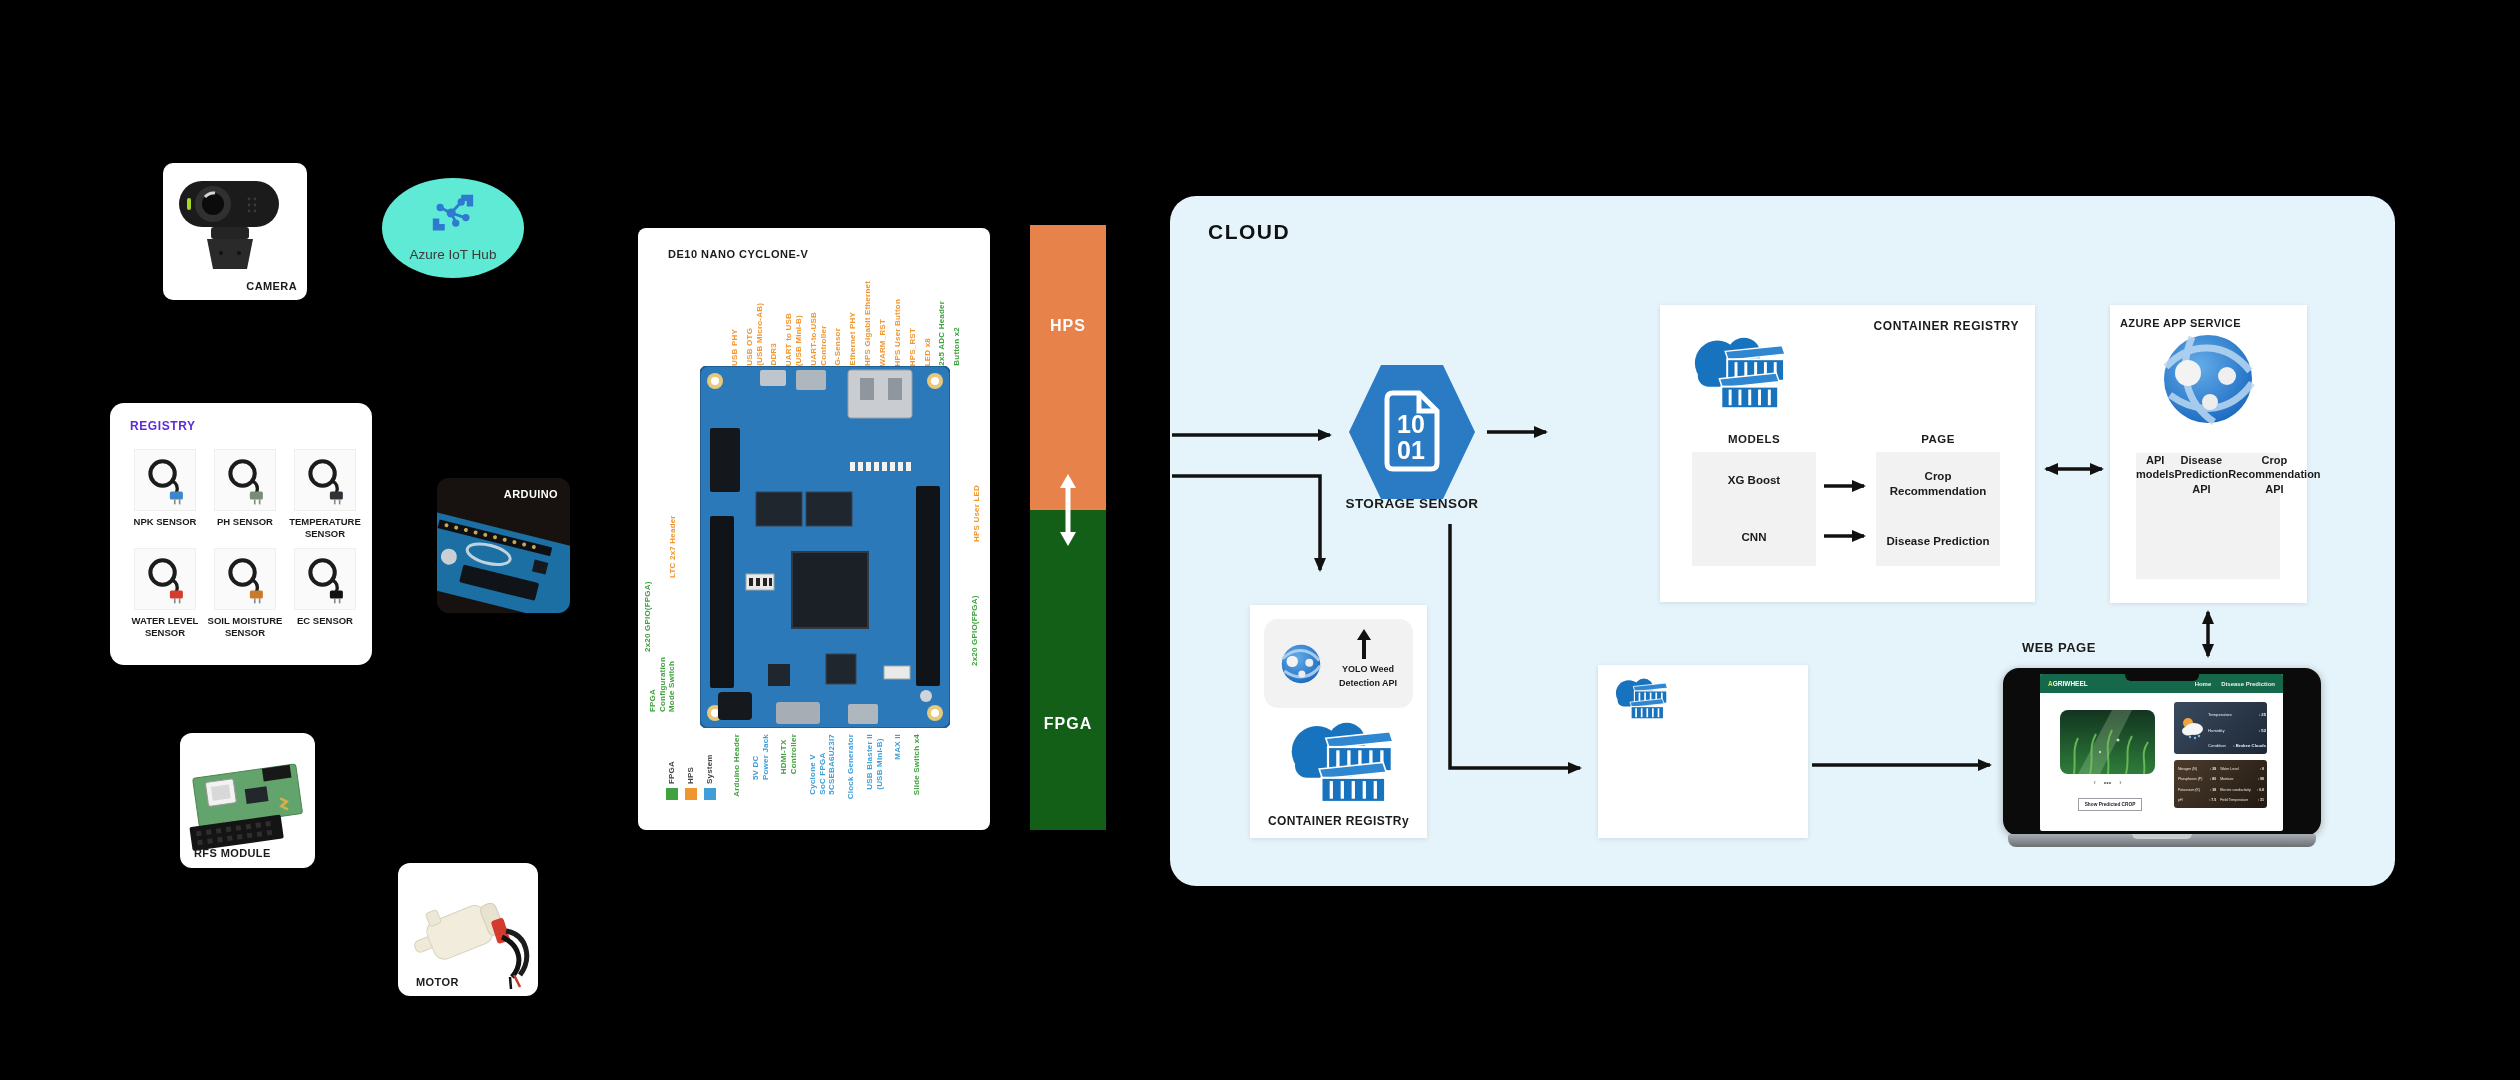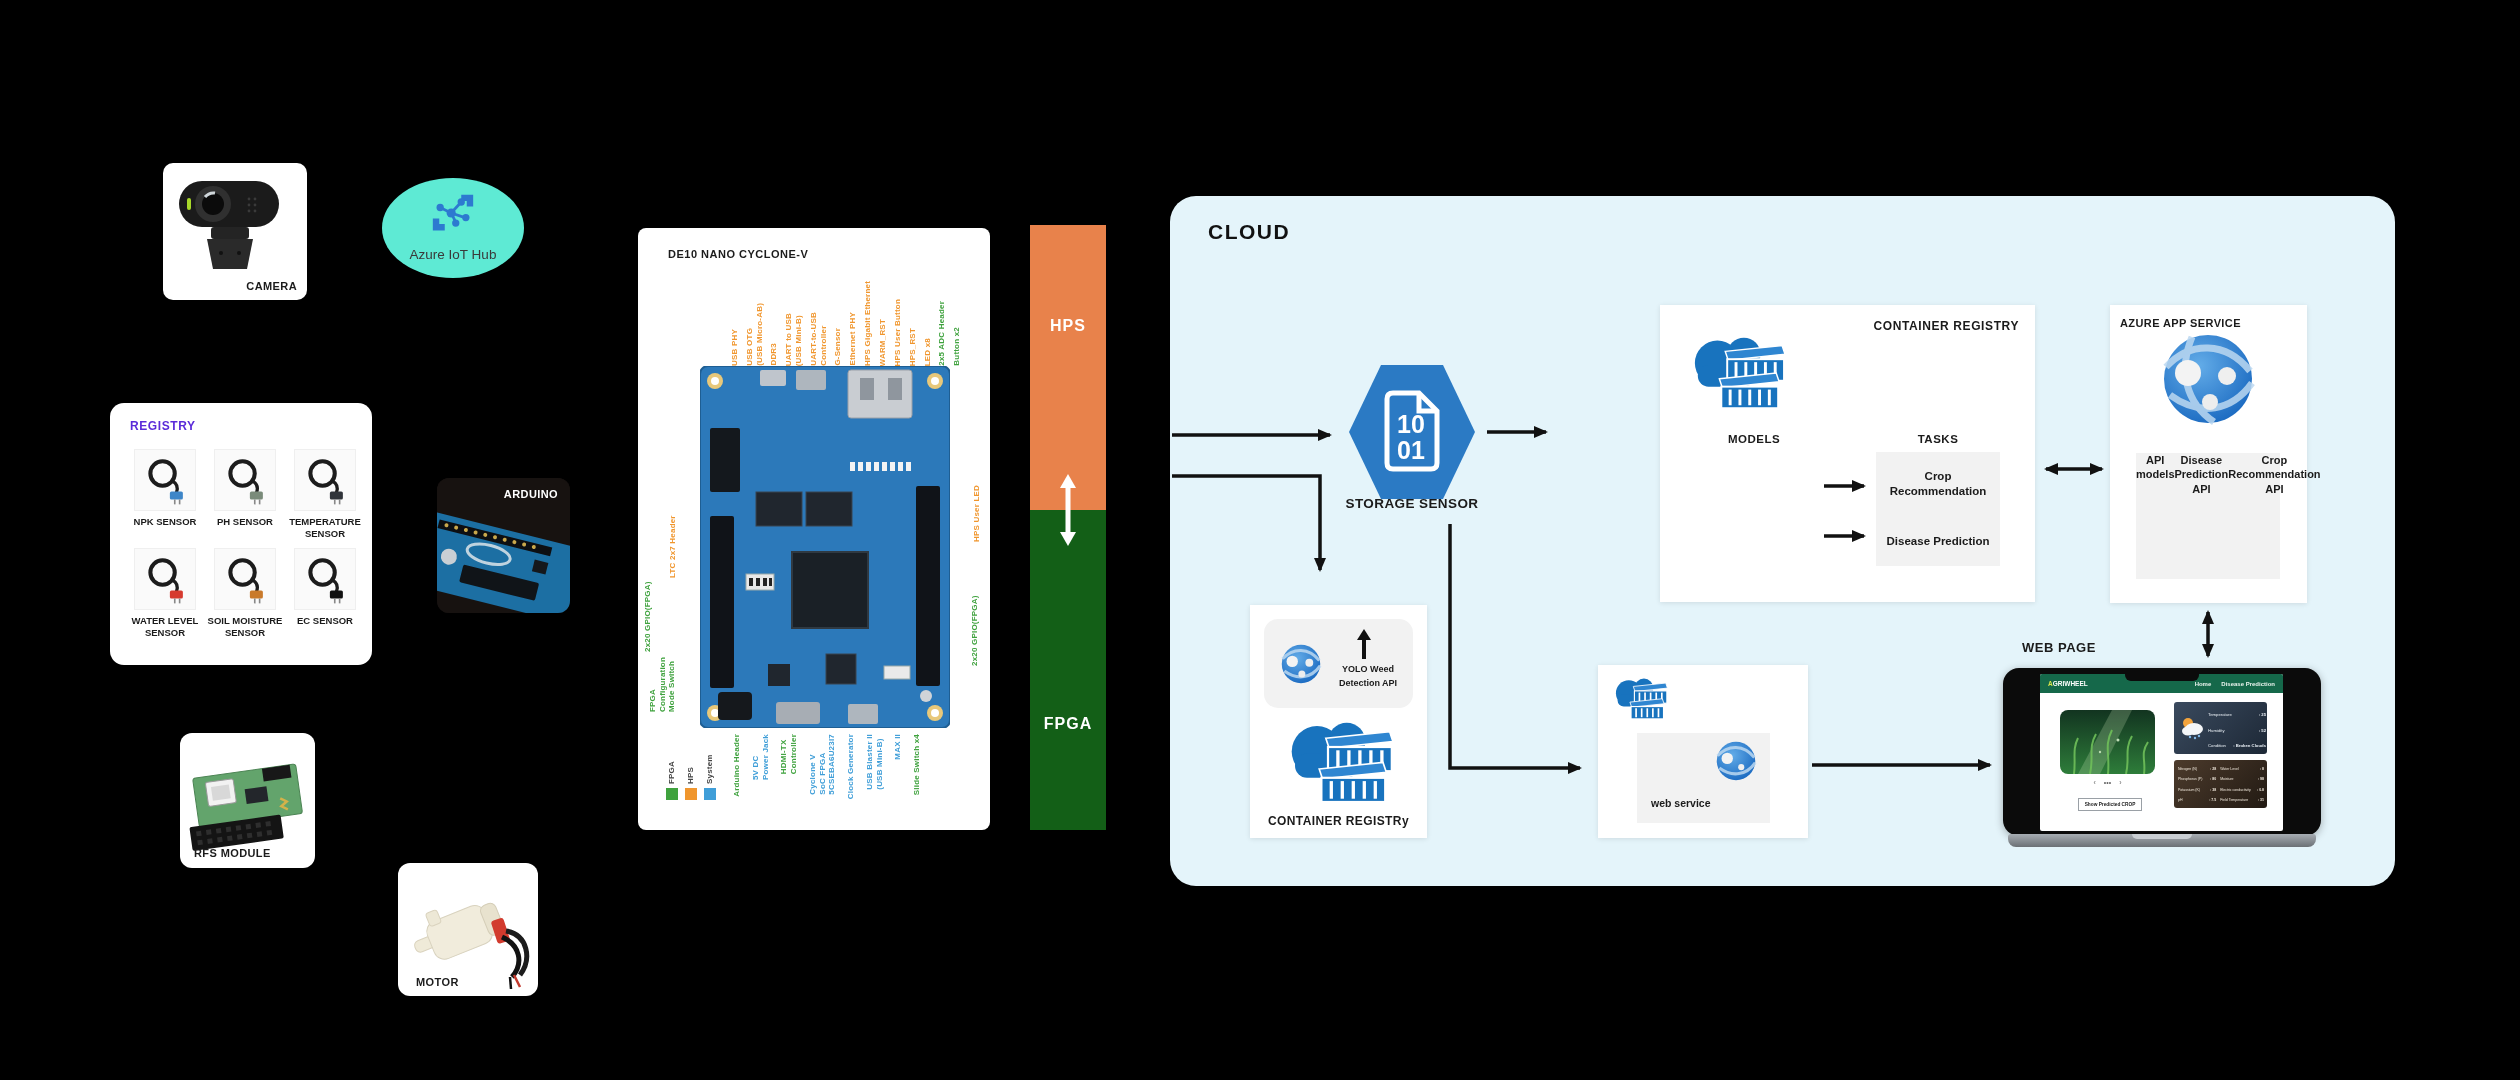--- a/index.html
+++ b/index.html
@@ -414,21 +414,26 @@
           <g stroke="#fff" stroke-width="3">
               <line x1="43" y1="63" x2="43" y2="79"></line>
               <line x1="53" y1="63" x2="53" y2="79"></line>
               <line x1="63" y1="63" x2="63" y2="79"></line>
               <line x1="73" y1="63" x2="73" y2="79"></line>
               <line x1="83" y1="63" x2="83" y2="79"></line>
             </g>
         </g>
       </svg>
       <div class="abs b center" style="left:32px;top:128px;width:124px;font-size:11.5px;letter-spacing:.5px;">MODELS</div>
-      <div class="abs b center" style="left:216px;top:128px;width:124px;font-size:11.5px;letter-spacing:.5px;">TASKS</div>
+      <div class="abs graybox" style="left:32px;top:147px;width:124px;height:114px;display:flex;flex-direction:column;justify-content:space-around;">
+
+      <div class="boxrow">XG Boost</div>
+          <div class="boxrow">CNN</div>
+        </div>
+      <div class="abs b center" style="left:216px;top:128px;width:124px;font-size:11.5px;letter-spacing:.5px;">PAGE</div>
       <div class="abs graybox" style="left:216px;top:147px;width:124px;height:114px;display:flex;flex-direction:column;justify-content:space-around;">
 
       <div class="boxrow">Crop
 Recommendation</div>
           <div class="boxrow">Disease Prediction</div>
         </div>
     </div>
 
     <div class="cloud-card" style="left:940px;top:109px;width:197px;height:298px;">
       <div class="abs b" style="left:10px;top:12px;font-size:11px;letter-spacing:.4px;">AZURE APP SERVICE</div>
@@ -530,38 +535,20 @@
           <rect x="34" y="60" width="58" height="22" fill="#1873BE" stroke="#fff" stroke-width="2"></rect>
           <g stroke="#fff" stroke-width="3">
               <line x1="43" y1="63" x2="43" y2="79"></line>
               <line x1="53" y1="63" x2="53" y2="79"></line>
               <line x1="63" y1="63" x2="63" y2="79"></line>
               <line x1="73" y1="63" x2="73" y2="79"></line>
               <line x1="83" y1="63" x2="83" y2="79"></line>
             </g>
         </g>
       </svg>
-      <div class="abs graybox" style="left:39px;top:68px;width:133px;height:90px;">
-        <svg class="abs" style="left:78px;top:7px;" width="42" height="42" viewBox="0 0 96 96">
-          <defs>
-              <radialGradient id="gWs" cx="40%" cy="35%" r="75%">
-            <stop offset="0%" stop-color="#63ACE8"></stop>
-                <stop offset="100%" stop-color="#1565BE"></stop>
-          </radialGradient>
-            </defs>
-          <circle cx="48" cy="48" r="44" fill="url(#gWs)"></circle>
-          <g stroke="#BBD8F1" stroke-width="7" fill="none" opacity=".85">
-            <path d="M6 36 C30 10 66 10 90 40"></path>
-              <path d="M10 64 C40 86 72 80 92 52"></path>
-          </g>
-          <circle cx="28" cy="42" r="13" fill="#F3F3F3"></circle>
-            <circle cx="60" cy="62" r="7" fill="#EFEFEF"></circle>
-        </svg>
-        <div class="abs b" style="left:14px;bottom:14px;font-size:10.5px;">web service</div>
-      </div>
     </div>
 
     <div class="abs b" style="left:852px;top:444px;font-size:13px;letter-spacing:.5px;">WEB PAGE</div>
     <div class="abs" style="left:833px;top:472px;width:318px;height:183px;">
       <div class="abs" style="left:0;top:0;width:318px;height:168px;background:#0b0b0b;border-radius:16px;box-shadow:0 2px 8px rgba(0,0,0,.3);"></div>
       <div class="abs" style="left:37px;top:6px;width:243px;height:157px;background:#fff;overflow:hidden;border-radius:2px;">
         <div class="site-nav">
           <span style="font-size:6.5px;font-weight:bold;"><span style="color:#D9E54A;">A</span><span style="color:#fff;">GRIWHEEL</span></span>
           <span style="flex:1;"></span>
           <span style="display:flex;">

